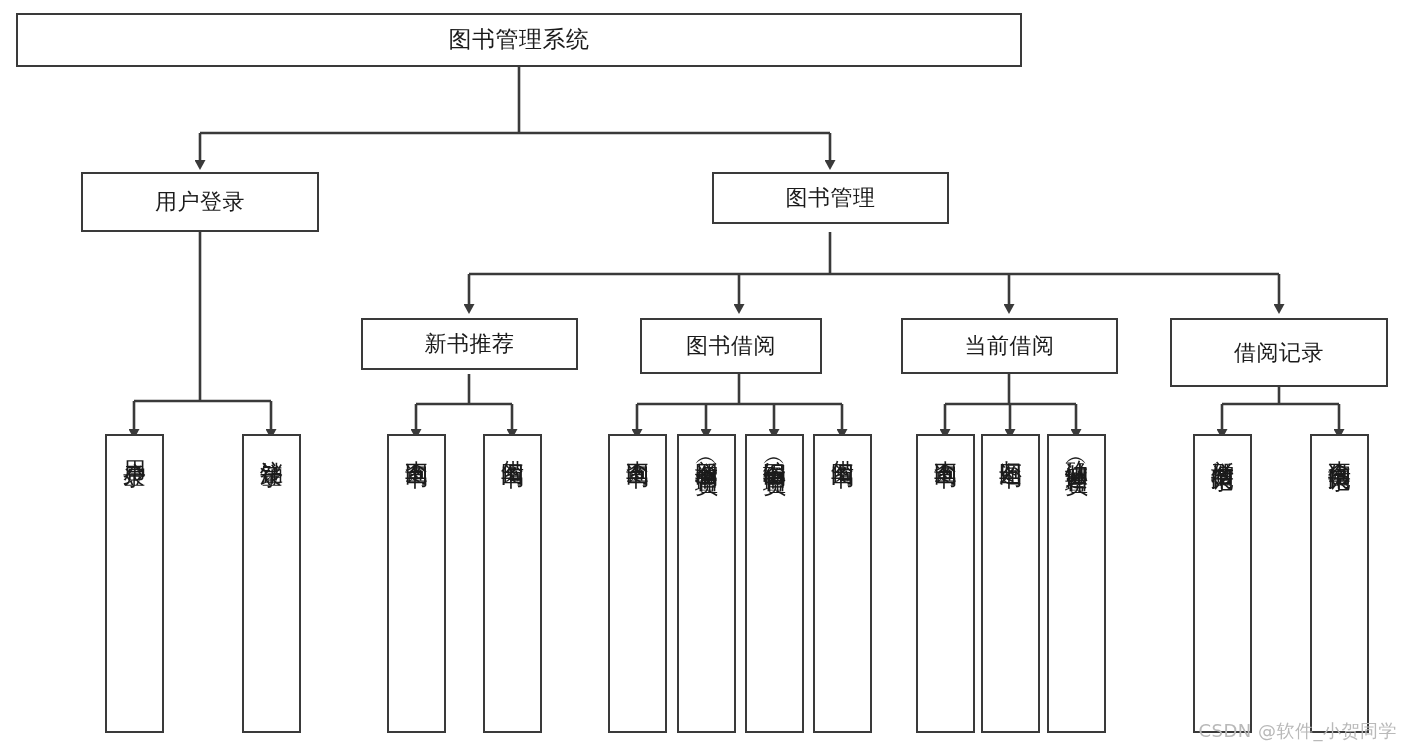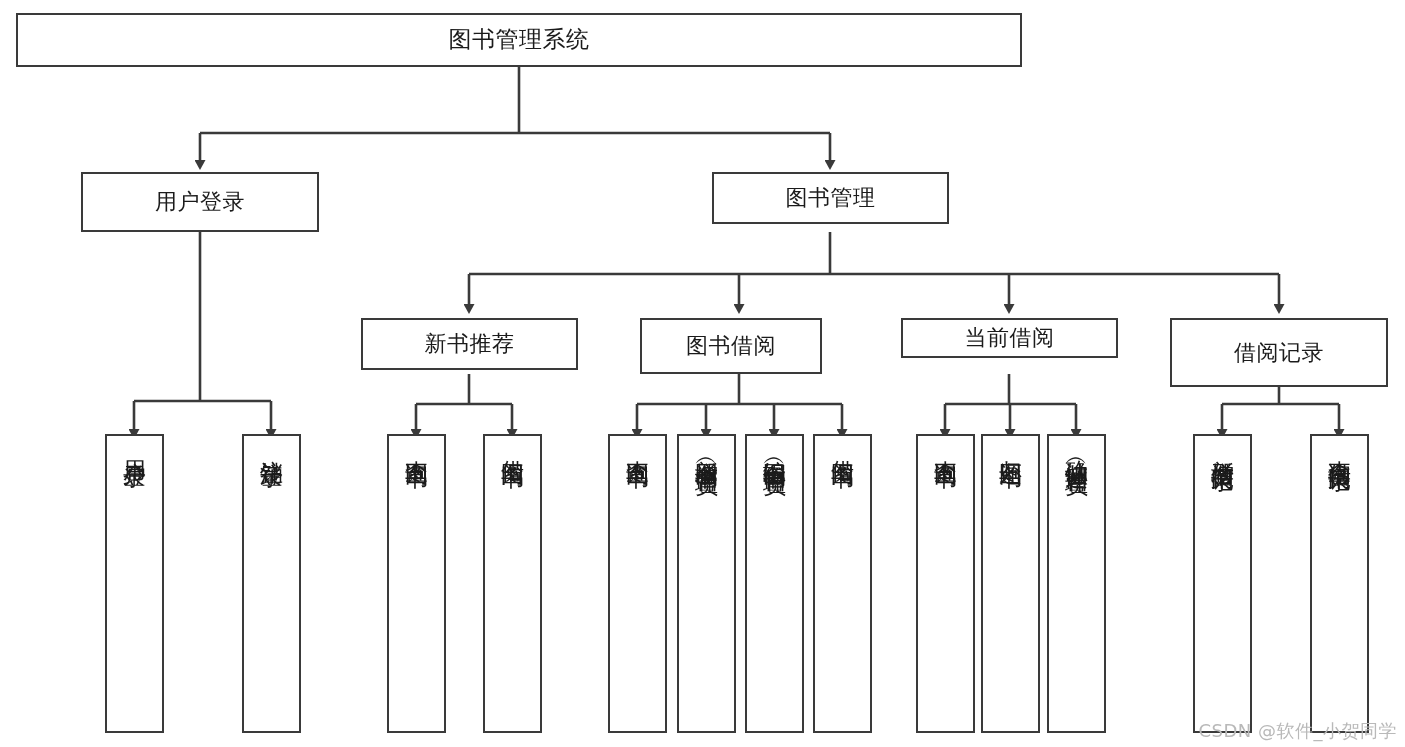--- a/index.html
+++ b/index.html
@@ -135,21 +135,21 @@
   </div>
 
   <div class="node horizontal" style="left:361px; top:318px; width:217px; height:52px;">
     <span class="node-label">新书推荐</span>
   </div>
 
   <div class="node horizontal" style="left:632px; top:318px; width:182px; height:56px;margin-left:8px;">
     <span class="node-label">图书借阅</span>
   </div>
 
-  <div class="node horizontal" style="left:901px; top:318px; width:217px; height:40px;">
+  <div class="node horizontal" style="left:901px; top:318px; width:217px; height:56px;">
     <span class="node-label">当前借阅</span>
   </div>
 
   <div class="node horizontal" style="left:1170px; top:318px; width:218px; height:69px;">
     <span class="node-label">借阅记录</span>
   </div>
 
   <div class="node vertical" style="left:105px; top:434px; width:59px; height:299px;">
     <span class="node-label">用户登录</span>
   </div>

